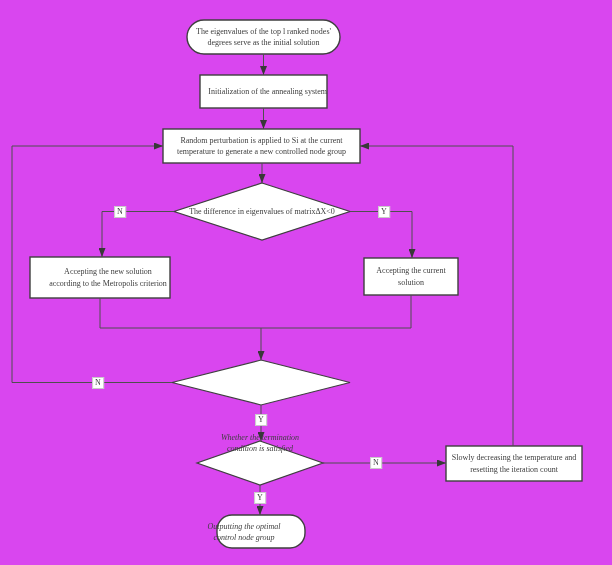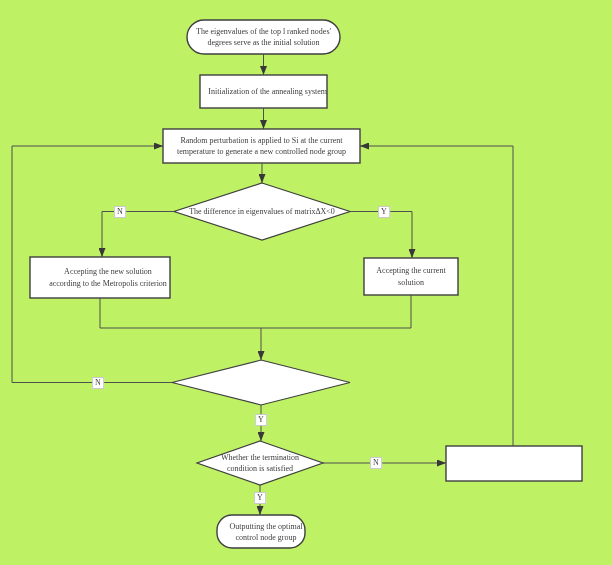--- a/index.html
+++ b/index.html
@@ -4,21 +4,21 @@
 <style>
   html, body {
     margin: 0;
     padding: 0;
     background: #ffffff;
   }
   #canvas {
     position: relative;
     width: 612px;
     height: 565px;
-    background: #bef264;
+    background: #d946ef;
     font-family: "Liberation Serif", "DejaVu Serif", serif;
     color: #3d3d3d;
     overflow: hidden;
   }
   #shapes {
     position: absolute;
     left: 0; top: 0;
   }
   .box {
     fill: #ffffff;
@@ -112,26 +112,29 @@
 
   <div class="node-label" style="left:48px; top:257px; width:120px; height:41px;">
     <div class="inner">Accepting the new solution according to the Metropolis criterion</div>
   </div>
 
   <div class="node-label" style="left:364px; top:258px; width:94px; height:37px;">
     <div class="inner">Accepting the current solution</div>
   </div>
 
 
-  <div class="node-label" style="left:210px; top:447px; width:100px; height:32px;">
+  <div class="node-label" style="left:210px; top:427px; width:100px; height:32px;font-style:italic;">
     <div class="inner">Whether the termination condition is satisfied</div>
   </div>
 
+  <div class="node-label" style="left:451px; top:446px; width:126px; height:35px;">
+    <div class="inner">Slowly decreasing the temperature and resetting the iteration count</div>
+  </div>
 
-  <div class="node-label" style="left:228px; top:515px; width:76px; height:34px;">
+  <div class="node-label" style="left:206px; top:515px; width:76px; height:34px;font-style:italic;">
     <div class="inner">Outputting the optimal control node group</div>
   </div>
 
   <div class="tag" style="left:120px; top:212px;">N</div>
   <div class="tag" style="left:384px; top:212px;">Y</div>
   <div class="tag" style="left:98px; top:383px;">N</div>
   <div class="tag" style="left:261px; top:420px;">Y</div>
   <div class="tag" style="left:376px; top:463px;">N</div>
   <div class="tag" style="left:260px; top:498px;">Y</div>
 

